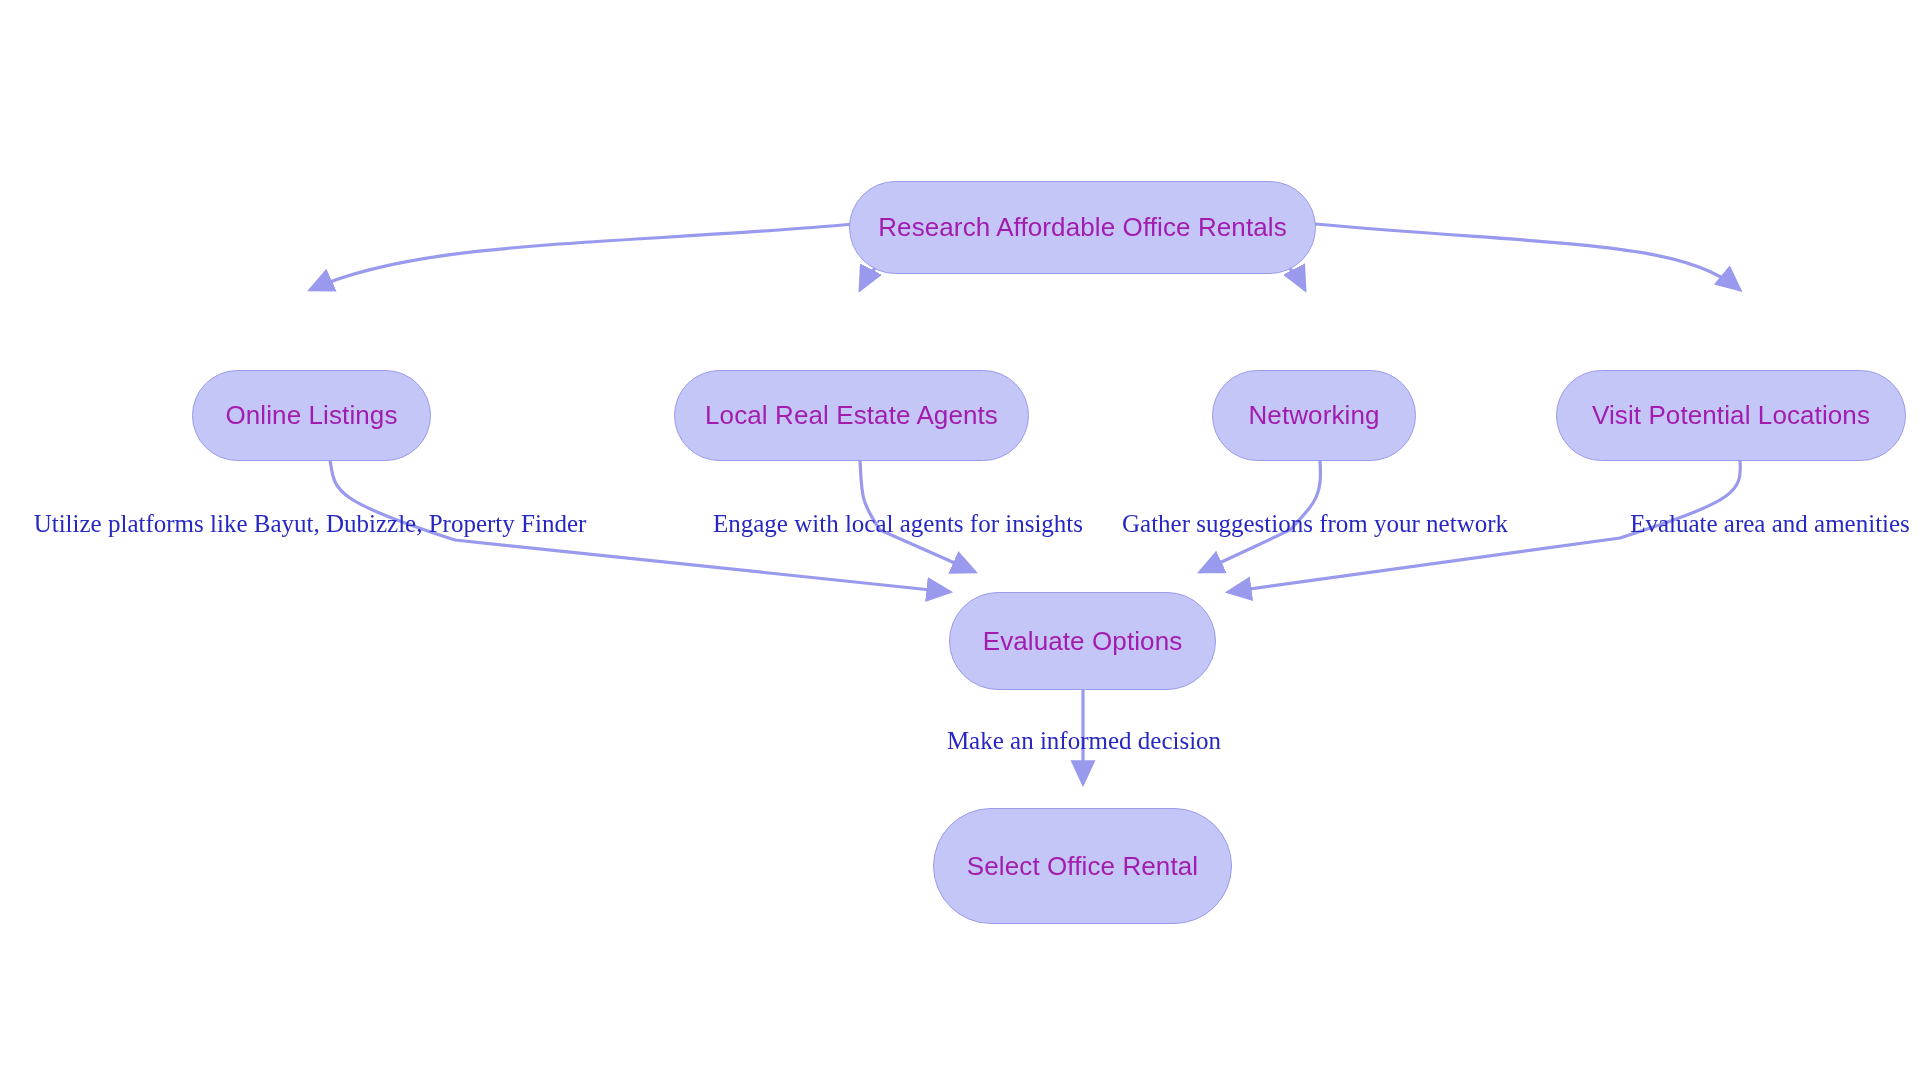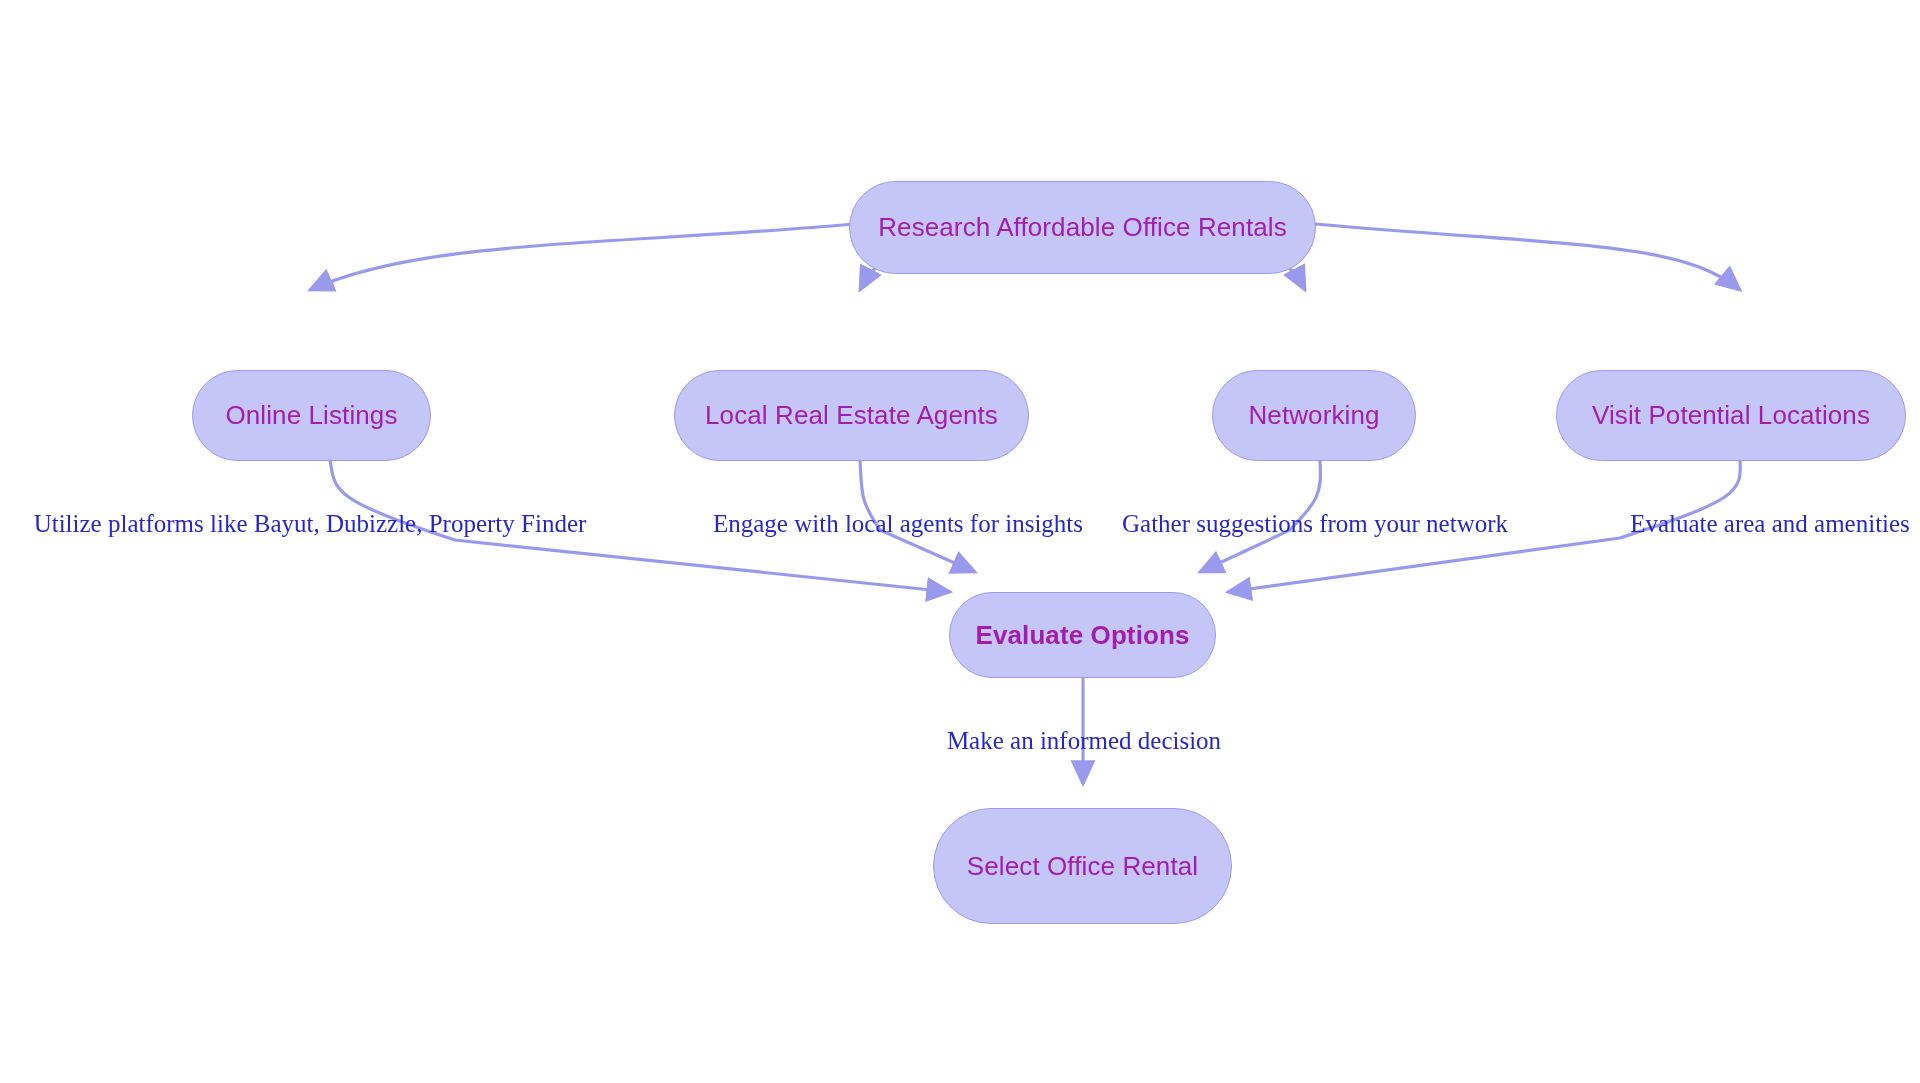--- a/index.html
+++ b/index.html
@@ -104,21 +104,21 @@
   </div>
 
   <div class="node" style="left:1212px; top:370px; width:204px; height:91px;">
     <span>Networking</span>
   </div>
 
   <div class="node" style="left:1556px; top:370px; width:350px; height:91px;">
     <span>Visit Potential Locations</span>
   </div>
 
-  <div class="node" style="left:949px; top:592px; width:267px; height:86px;font-weight:bold;">
+  <div class="node" style="left:949px; top:592px; width:267px; height:98px;">
     <span>Evaluate Options</span>
   </div>
 
   <div class="node" style="left:933px; top:808px; width:299px; height:116px;">
     <span>Select Office Rental</span>
   </div>
 
   <div class="edge-label" style="left:310px; top:524px;">
     <span>Utilize platforms like Bayut, Dubizzle, Property Finder</span>
   </div>

